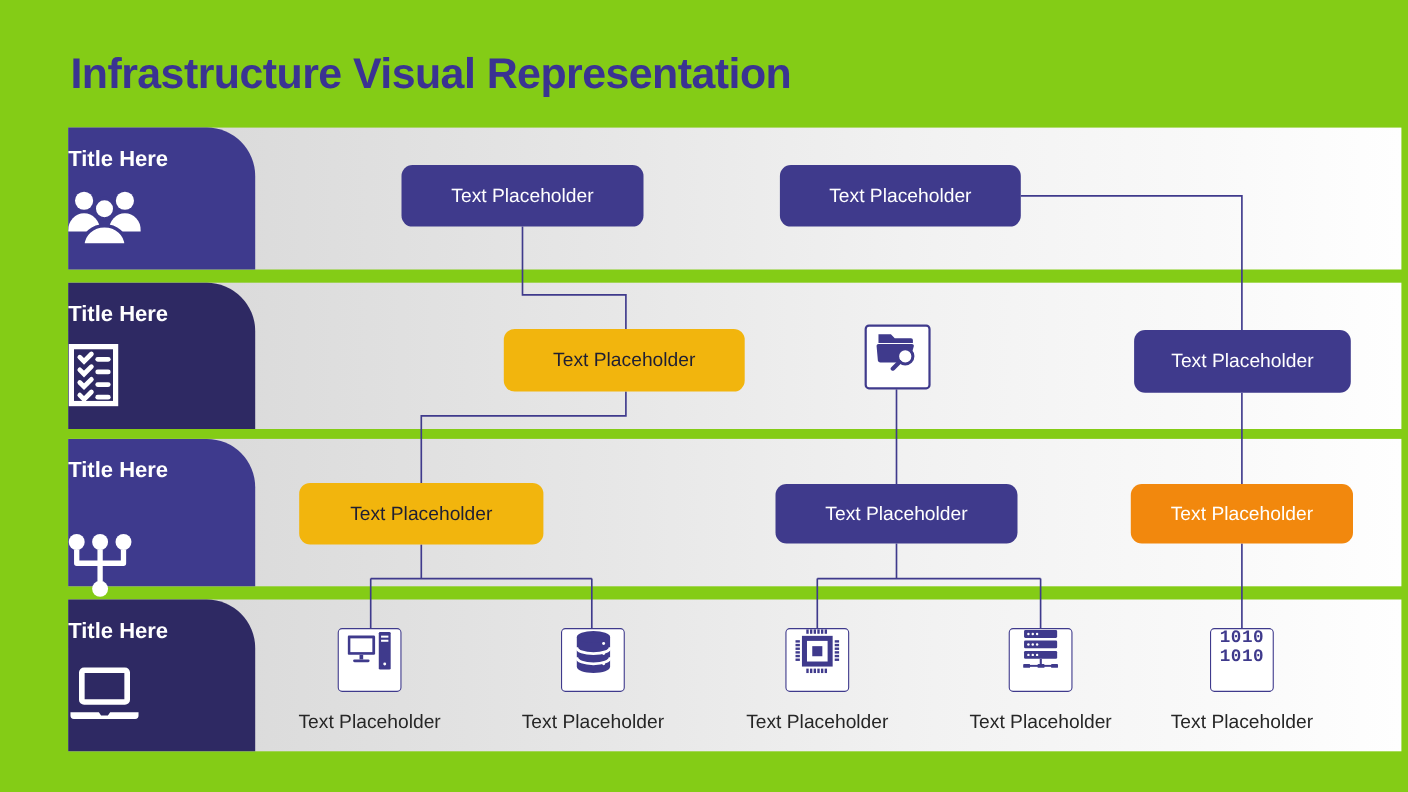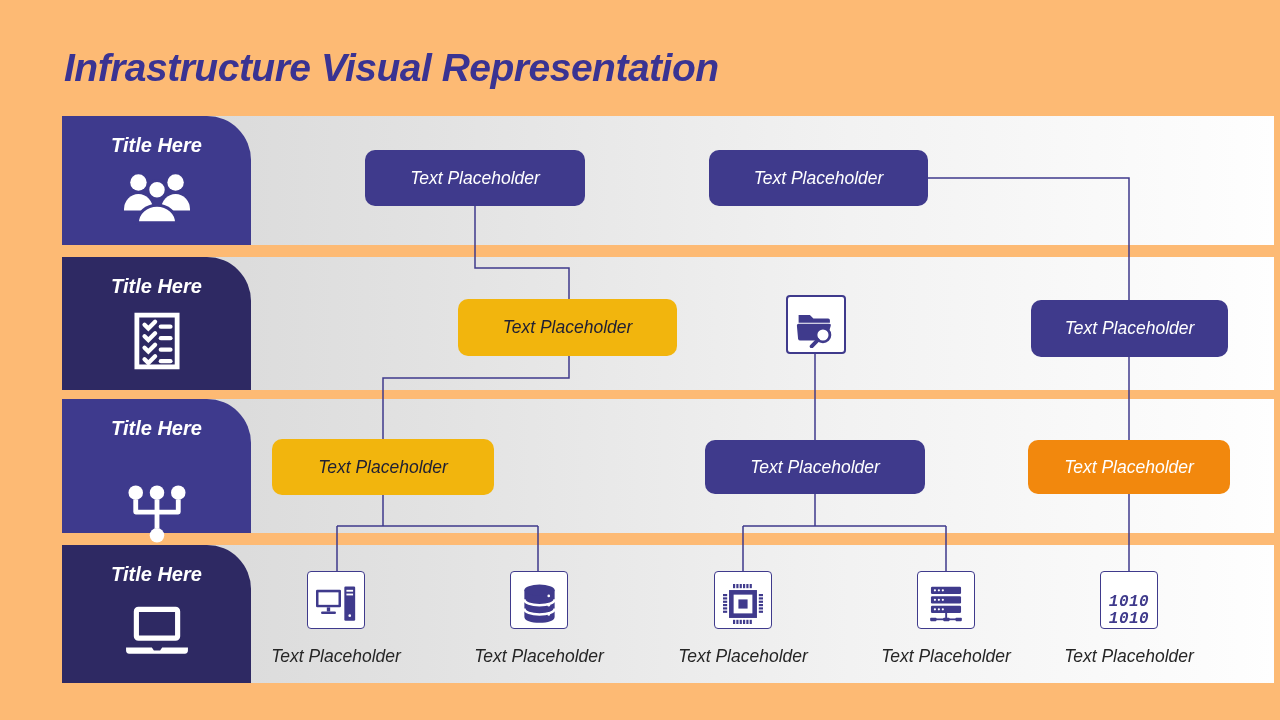--- a/index.html
+++ b/index.html
@@ -1,44 +1,44 @@
 <!DOCTYPE html>
 <html><head>
 <meta charset="utf-8">
 <style>
   * { margin:0; padding:0; box-sizing:border-box; }
   html,body { width:1280px; height:720px; background:#fff; font-family:"Liberation Sans", sans-serif; }
-  .page { position:relative; width:1280px; height:720px; background:#fdba74; overflow:hidden;font-style:italic; }
+  .page { position:relative; width:1280px; height:720px; background:#84cc16; overflow:hidden; }
 
   .slide-title { position:absolute; left:64px; top:46px; font-size:39px; font-weight:700; color:#3A3392; letter-spacing:-0.5px; }
 
   .band { position:absolute; left:62px; width:1212px; background:linear-gradient(90deg,#d6d6d6 0%,#e2e2e2 30%,#f2f2f2 65%,#fefefe 100%); }
   .band1 { top:116px; height:129px; }
   .band2 { top:257px; height:133px; }
   .band3 { top:399px; height:134px; }
   .band4 { top:545px; height:138px; }
 
-  .side-label { position:absolute; left:62px; width:189px; border-radius:0 44px 0 0; z-index:2;
-    display:flex; flex-direction:column; align-items:center; padding-top:18px; gap:14px; }
+  .side-label { position:absolute; left:62px; width:170px; border-radius:0 44px 0 0; z-index:2;
+    display:flex; flex-direction:column; padding-top:18px; gap:14px; }
   .side-label.r1 { top:116px; height:129px; background:#3E3A8D; }
   .side-label.r2 { top:257px; height:133px; background:#2E2963; }
   .side-label.r3 { top:399px; height:134px; background:#3E3A8D; }
   .side-label.r4 { top:545px; height:138px; background:#2E2963; }
   .side-label .lbl { color:#fff; font-size:20px; font-weight:700; }
 
   .connectors { position:absolute; left:0; top:0; z-index:1; pointer-events:none; }
 
   .node { position:absolute; z-index:2; display:flex; align-items:center; justify-content:center;
     border-radius:10px; font-size:17.5px; }
   .purple { background:#3F3A8C; color:#ffffff; }
   .yellow { background:#F2B50D; color:#1F1F33; }
   .orange { background:#F2880D; color:#ffffff; }
 
   .tile { position:absolute; z-index:2; background:#ffffff; border:1.7px solid #3F3A8C; border-radius:4px;
-    display:flex; align-items:flex-end; justify-content:center; }
+    display:flex; align-items:flex-start; justify-content:center; }
   .tile.folder { left:786px; top:295px; width:60px; height:59px; border-width:2px; }
   .tile.small { top:571px; width:58px; height:58px; }
 
   .icon-caption { position:absolute; left:860px; top:301px; z-index:2; font-size:17.5px; color:#262626; line-height:26px; }
 
   .tile-label { position:absolute; top:646px; width:176px; z-index:2; text-align:center; font-size:17.5px; color:#262626; }
 
   .binary-txt { font-family:"Liberation Mono", monospace; font-weight:700; font-size:16px; line-height:17px;
     color:#3F3A8C; text-align:center; letter-spacing:0.5px; }
 </style>

